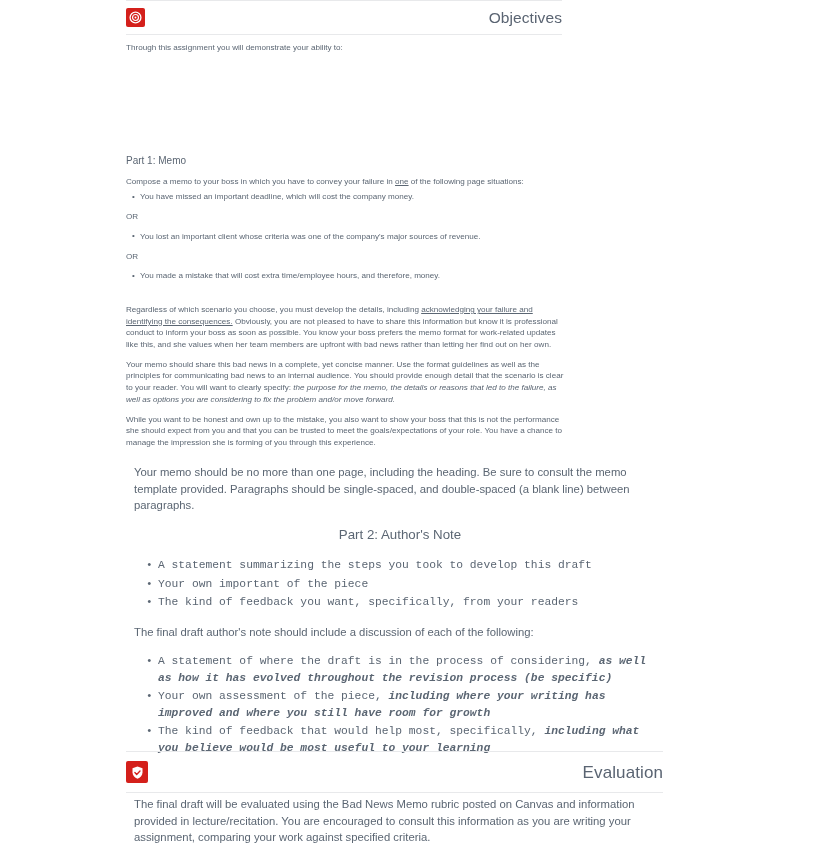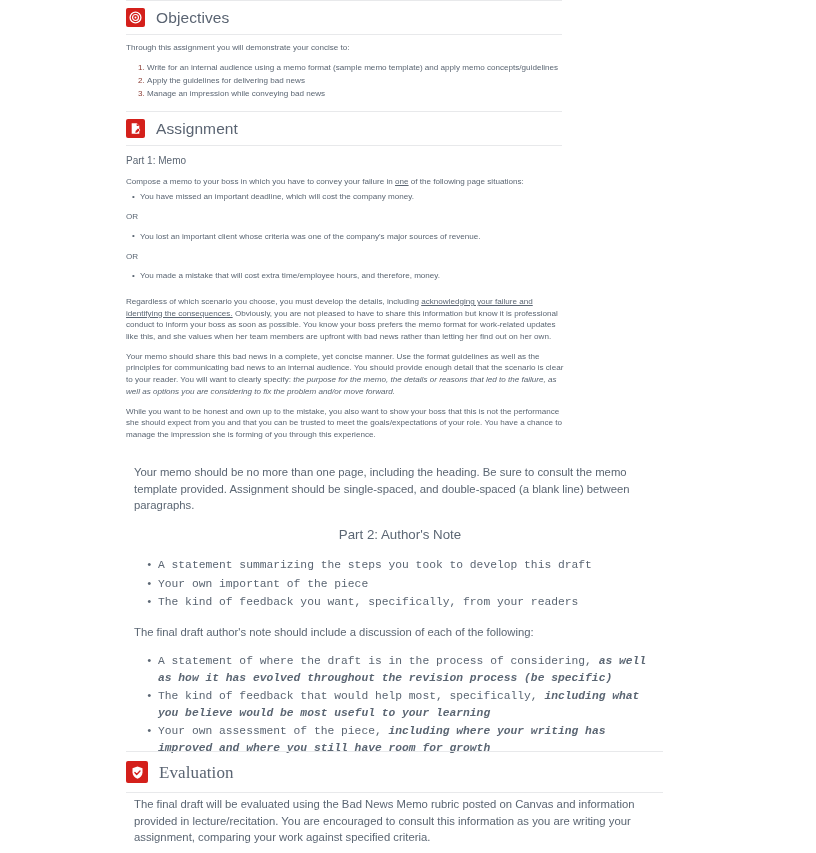--- a/index.html
+++ b/index.html
@@ -30,20 +30,21 @@
   .sec-rule {
     height: 1px;
     background: #e8e9eb;
     width: 100%;
   }
   .sec-head {
     display: flex;
     align-items: center;
     gap: 11px;
     padding: 7px 0 7px 0;
+    justify-content: space-between;
   }
   .sec-icon {
     width: 19px;
     height: 19px;
     background: #d4201b;
     border-radius: 2px;
     display: flex;
     align-items: center;
     justify-content: center;
     flex: 0 0 auto;
@@ -135,21 +136,21 @@
     font-size: 11px;
   }
   .bi { font-style: italic; font-weight: bold; }
 
   
   #sec-objectives { top: 0px; width: 436px; }
   #objectives-body { position: absolute; left: 126px; top: 42px; width: 440px; }
   #sec-assignment  { top: 111px; width: 436px; }
   #assignment-body { position: absolute; left: 126px; top: 155px; width: 440px; }
   #mid-block       { position: absolute; left: 134px; top: 464px; width: 532px; }
-  #sec-evaluation  { top: 751px; width: 537px; font-family: Liberation Serif, serif; }
+  #sec-evaluation  { top: 751px; width: 537px; }
   #evaluation-body { position: absolute; left: 134px; top: 796px; width: 527px; }
 </style>
 </head>
 <body>
 
 <div class="page">
 
   <div class="section" id="sec-objectives">
     <div class="sec-rule"></div>
     <div class="sec-head">
@@ -159,89 +160,70 @@
           <circle cx="12" cy="12" r="5.5" fill="none" stroke="#ffffff" stroke-width="2.2"></circle>
           <circle cx="12" cy="12" r="1.8" fill="#ffffff"></circle>
         </svg>
       </span>
       <span class="sec-title">Objectives</span>
     </div>
     <div class="sec-rule"></div>
   </div>
 
   <div class="small-body" id="objectives-body">
-    <p class="tight">Through this assignment you will demonstrate your concise to:</p>
-    <ol>
-      <li>Write for an internal audience using a memo format (sample memo template) and apply memo concepts/guidelines</li>
-      <li>Apply the guidelines for delivering bad news</li>
-      <li>Manage an impression while conveying bad news</li>
-    </ol>
-  </div>
-
-  <div class="section" id="sec-assignment">
-    <div class="sec-rule"></div>
-    <div class="sec-head">
-      <span class="sec-icon">
-        <svg width="13" height="13" viewBox="0 0 24 24">
-          <path d="M5 2.5h9.5L19 7v14.5H5z" fill="#ffffff"></path>
-          <path d="M14.2 2.6v4.6h4.6z" fill="#d4201b"></path>
-          <path d="M16.8 11.2l3.6 3.6-5.4 5.4-4.1.6.6-4.2z" fill="#d4201b" stroke="#ffffff" stroke-width="1.3" stroke-linejoin="round"></path>
-        </svg>
-      </span>
-      <span class="sec-title">Assignment</span>
-    </div>
-    <div class="sec-rule"></div>
-  </div>
+    <p class="tight">Through this assignment you will demonstrate your ability to:</p>
+  </div>
+
 
   <div class="small-body" id="assignment-body">
     <div class="part-head">Part 1: Memo</div>
 
     <p class="tight"><span>Compose a memo to your boss in which you have to convey your failure in </span><span class="u">one</span><span> of the following page situations:</span></p>
 
     <ul style="margin-bottom:8px">
       <li>You have missed an important deadline, which will cost the company money.</li>
     </ul>
 
     <p>OR</p>
 
     <ul style="margin-bottom:8px">
       <li>You lost an important client whose criteria was one of the company's major sources of revenue.</li>
     </ul>
 
     <p>OR</p>
 
-    <ul style="margin-bottom:14px">
+    <ul style="margin-bottom:22px">
       <li>You made a mistake that will cost extra time/employee hours, and therefore, money.</li>
     </ul>
 
     <p><span>Regardless of which scenario you choose, you must develop the details, including </span><span class="u">acknowledging your failure and identifying the consequences.</span><span> Obviously, you are not pleased to have to share this information but know it is professional conduct to inform your boss as soon as possible. You know your boss prefers the memo format for work-related updates like this, and she values when her team members are upfront with bad news rather than letting her find out on her own.</span></p>
 
     <p><span>Your memo should share this bad news in a complete, yet concise manner. Use the format guidelines as well as the principles for communicating bad news to an internal audience. You should provide enough detail that the scenario is clear to your reader. You will want to clearly specify: </span><span class="i">the purpose for the memo, the details or reasons that led to the failure, as well as options you are considering to fix the problem and/or move forward.</span></p>
 
     <p>While you want to be honest and own up to the mistake, you also want to show your boss that this is not the performance she should expect from you and that you can be trusted to meet the goals/expectations of your role. You have a chance to manage the impression she is forming of you through this experience.</p>
   </div>
 
   <div class="big-body" id="mid-block">
-    <p>Your memo should be no more than one page, including the heading. Be sure to consult the memo template provided. Assignment should be single-spaced, and double-spaced (a blank line) between paragraphs.</p>
+    <p>Your memo should be no more than one page, including the heading. Be sure to consult the memo template provided. Paragraphs should be single-spaced, and double-spaced (a blank line) between paragraphs.</p>
 
     <div class="part-head2">Part 2: Author's Note</div>
 
 
     <ul>
       <li>A statement summarizing the steps you took to develop this draft</li>
       <li>Your own important of the piece</li>
       <li>The kind of feedback you want, specifically, from your readers</li>
     </ul>
 
     <p>The final draft author's note should include a discussion of each of the following:</p>
 
     <ul>
       <li><span>A statement of where the draft is in the process of considering, </span><span class="bi">as well as how it has evolved throughout the revision process (be specific)</span></li>
+      <li><span>Your own assessment of the piece, </span><span class="bi">including where your writing has improved and where you still have room for growth</span></li>
       <li><span>The kind of feedback that would help most, specifically, </span><span class="bi">including what you believe would be most useful to your learning</span></li>
-      <li><span>Your own assessment of the piece, </span><span class="bi">including where your writing has improved and where you still have room for growth</span></li>
     </ul>
   </div>
 
   <div class="section" id="sec-evaluation">
     <div class="sec-rule"></div>
     <div class="sec-head" style="padding:9px 0">
       <span class="sec-icon" style="width:22px;height:22px">
         <svg width="15" height="15" viewBox="0 0 24 24">
           <path d="M12 2.2l8 3v6.4c0 5.1-3.4 9-8 10.3-4.6-1.3-8-5.2-8-10.3V5.2z" fill="#ffffff"></path>
           <path d="M7.8 12.1l2.9 3 5.3-5.6" fill="none" stroke="#d4201b" stroke-width="2.1" stroke-linecap="round" stroke-linejoin="round"></path>

